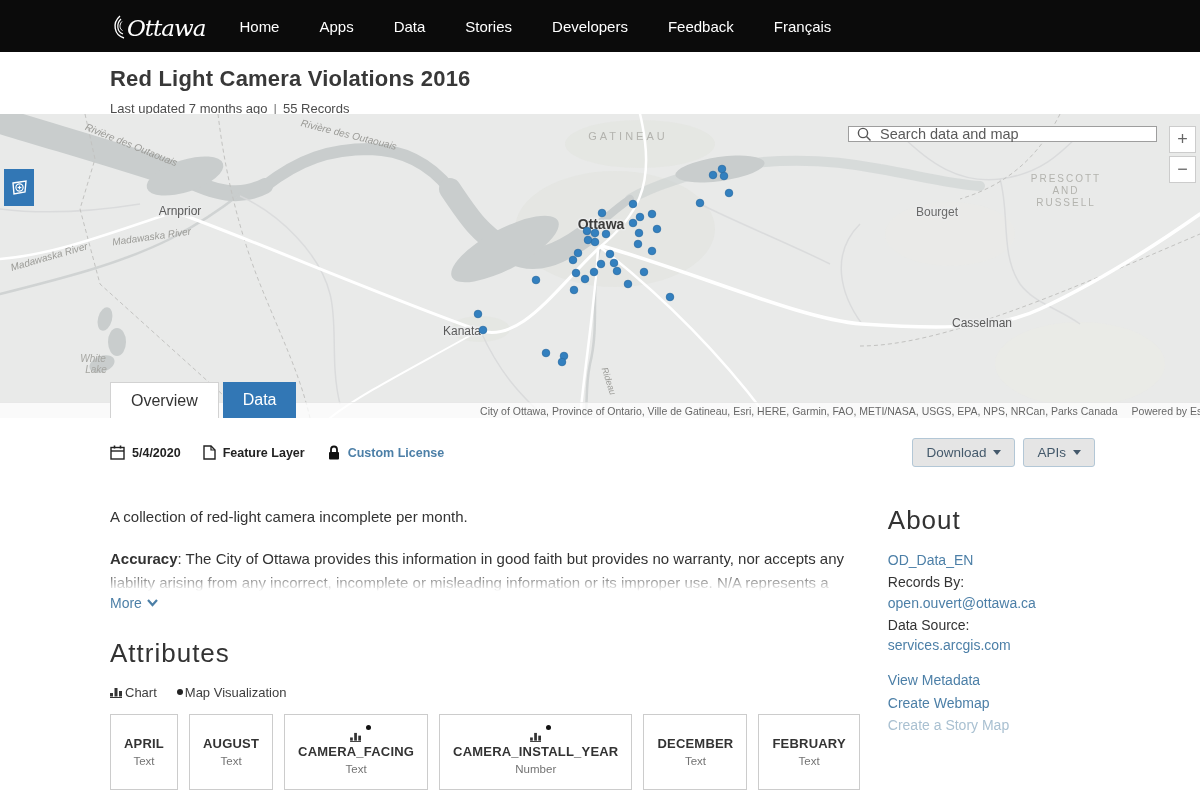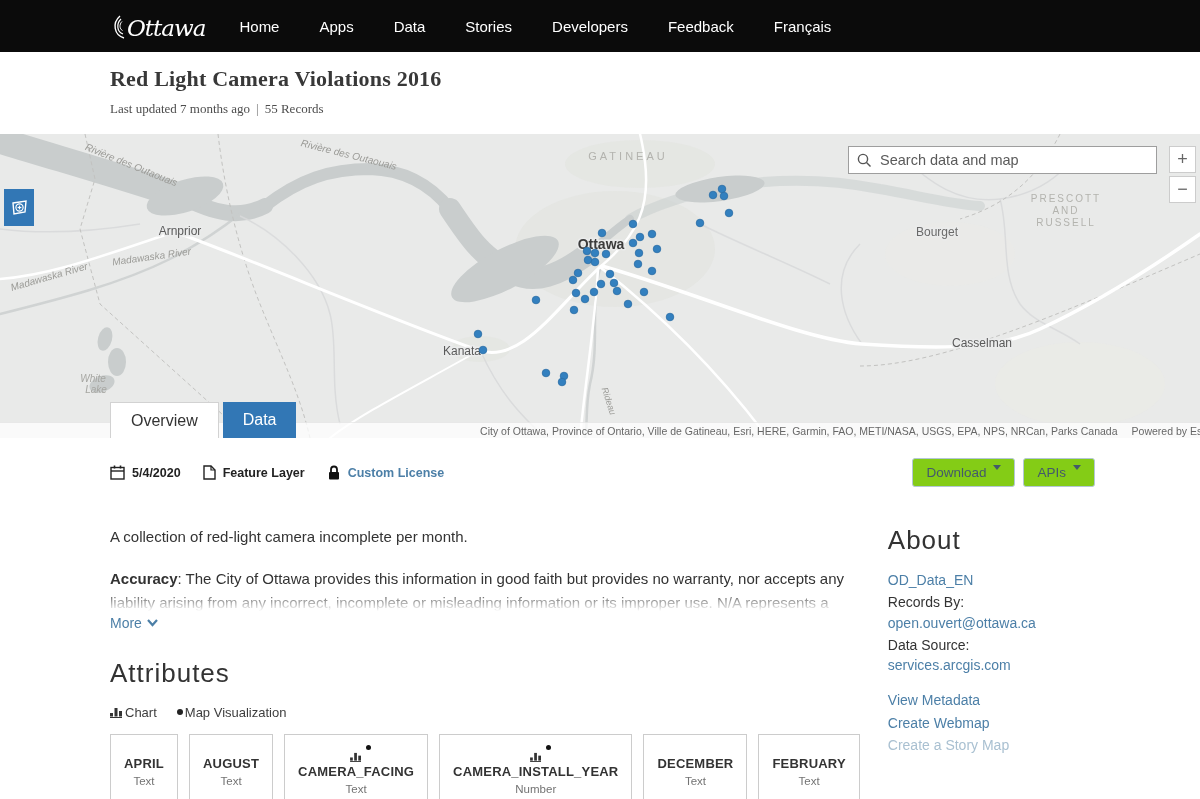--- a/index.html
+++ b/index.html
@@ -7,29 +7,29 @@
   body { font-family:"Liberation Sans", sans-serif; }
   .page { position:relative; width:1200px; height:799px; background:#fff; overflow:hidden; }
 
   
   .navbar { height:52px; background:#0b0b0b; display:flex; align-items:center; padding-left:110px; }
   .logo { display:flex; align-items:flex-end; color:#fff; margin-right:14px; }
   .logo-text { font-family:"DejaVu Serif", serif; font-style:italic; font-size:23px; line-height:1; letter-spacing:-1px; }
   .nav-item { color:#fff; font-size:15px; padding:10px 20px; text-decoration:none; cursor:pointer; }
 
   
-  .title-block { padding:14px 0 0 110px; height:82px;font-family:Liberation Serif, serif; }
+  .title-block { padding:14px 0 0 110px; height:62px; }
   .page-title { font-size:22px; font-weight:700; color:#383838; letter-spacing:0.2px; }
   .subtitle { margin-top:9px; font-size:13px; color:#4d4d4d; }
   .subtitle .sep { margin:0 6px; color:#777; }
 
   
   .map-wrap { position:relative; width:1200px; height:304px; background:#e9eae9; }
   .map-svg { position:absolute; left:0; top:0; }
-  .map-search { position:absolute; top:12px; left:848px; width:309px; height:28px; background:#fff;
+  .map-search { position:absolute; top:12px; left:848px; width:309px; height:16px; background:#fff;
     border:1px solid #9e9e9e; display:flex; align-items:center; padding:0 8px; }
   .map-search input { border:none; outline:none; flex:1; font-size:14.5px; color:#444; margin-left:8px;
     font-family:"Liberation Sans", sans-serif; background:transparent; }
   .map-search input::placeholder { color:#5a5a5a; opacity:1; }
   .zoom-btn { position:absolute; left:1169px; width:27px; height:27px; background:#fff; border:1px solid #ccc;
     color:#666; font-size:18px; line-height:25px; text-align:center; cursor:pointer; user-select:none; }
   .zoom-in { top:12px; }
   .zoom-out { top:42px; }
   .basemap-btn { position:absolute; left:4px; top:55px; width:30px; height:37px; background:#3277b5;
     display:flex; align-items:center; justify-content:center; cursor:pointer; }
@@ -45,22 +45,22 @@
   .tab.inactive { background:#3277b5; color:#fff; border-right:2px solid #fff; }
   .tab.inactive:last-child { border-right:none; }
 
   
   .content { padding:20px 105px 0 110px; }
   .meta-row { display:flex; align-items:center; }
   .meta-item { display:flex; align-items:center; margin-right:22px; font-size:12.5px; color:#222; font-weight:600; }
   .meta-item svg { margin-right:7px; }
   .meta-item.license a { color:#4c7fa7; text-decoration:none; cursor:pointer; }
   .action-btns { margin-left:auto; display:flex; gap:8px; }
-  .btn { background:#84cc16; border:1px solid #b3c7d6; border-radius:3px; color:#44596b; font-size:13.5px;
-    padding:6px 13px; cursor:pointer; display:flex; align-items:flex-start; font-family:"Liberation Sans", sans-serif; }
+  .btn { background:#e5e5e5; border:1px solid #b3c7d6; border-radius:3px; color:#44596b; font-size:13.5px;
+    padding:6px 13px; cursor:pointer; display:flex; align-items:center; font-family:"Liberation Sans", sans-serif; }
   .caret { display:inline-block; width:0; height:0; border-left:4px solid transparent; border-right:4px solid transparent;
     border-top:5px solid #44596b; margin-left:7px; }
 
   .main-cols { display:flex; margin-top:38px; }
   .col-left { width:752px; }
   .col-right { margin-left:28px; width:225px; }
 
   .desc-p1 { font-size:15px; color:#333; line-height:1.55; }
   .trunc { position:relative; max-height:47px; overflow:hidden; margin-top:19px; }
   .trunc p { font-size:15px; color:#333; line-height:1.55; }

